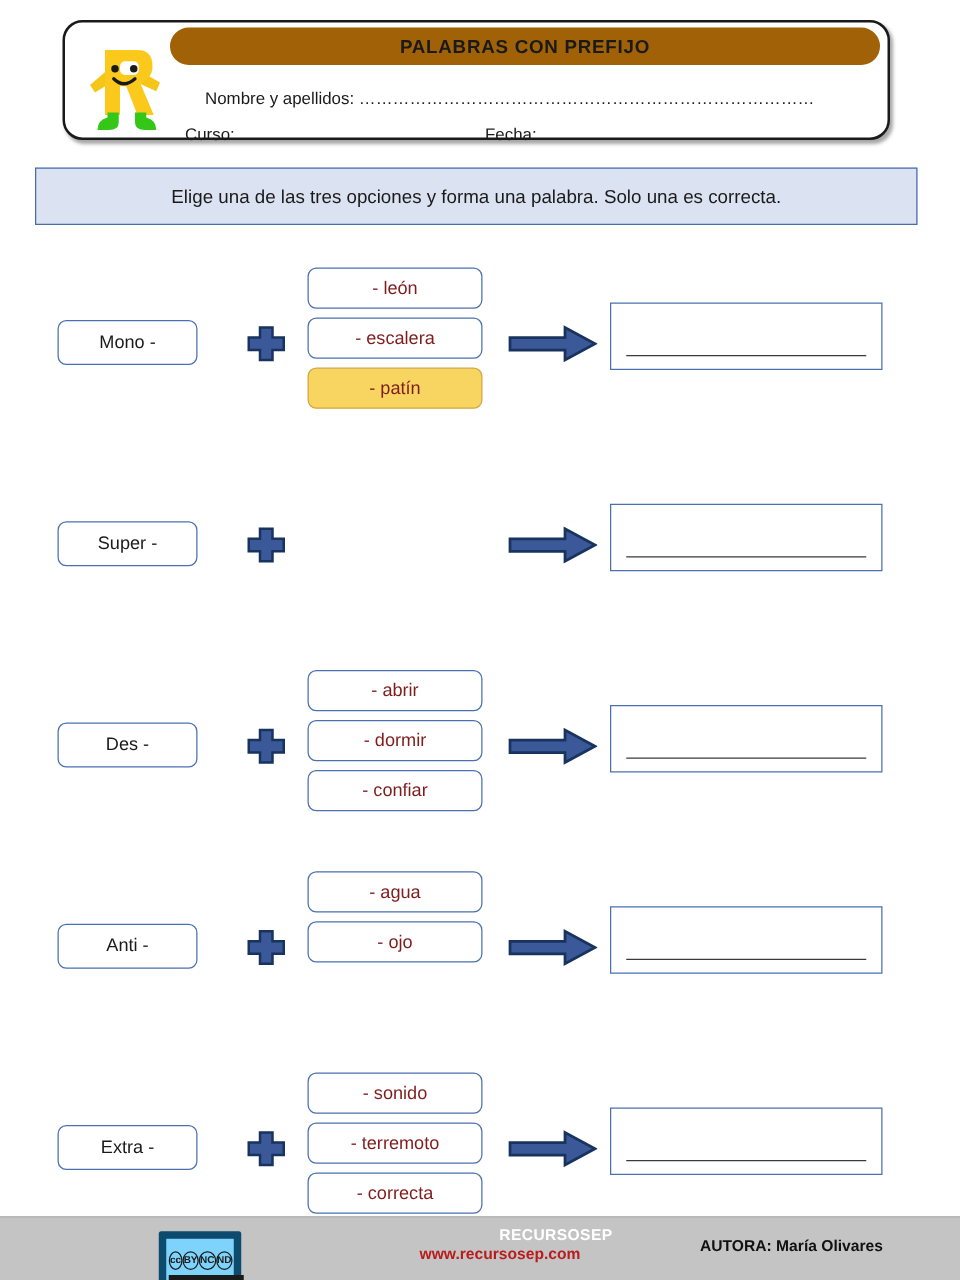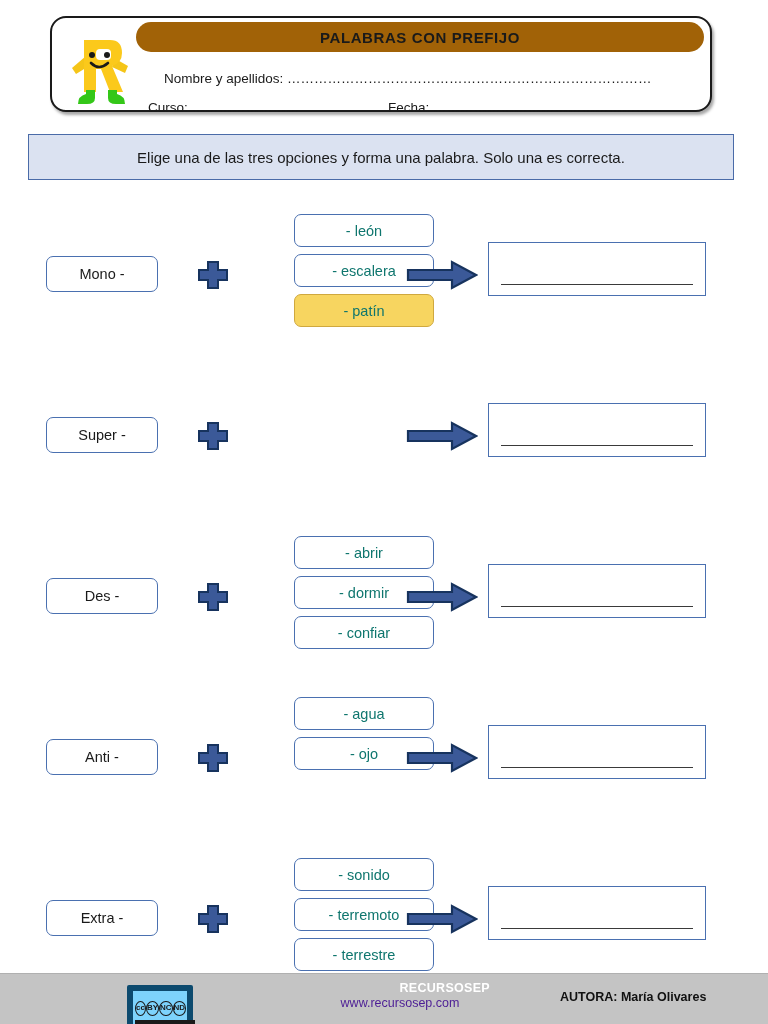--- a/index.html
+++ b/index.html
@@ -126,23 +126,22 @@
     width: 140px;
     height: 33px;
     border: 1.4px solid #4a70b0;
     border-radius: 7px;
     background: #ffffff;
     box-sizing: border-box;
     display: flex;
     align-items: center;
     justify-content: center;
     font-size: 14.5px;
-    color: #0f766e;
+    color: #7f1d1d;
     margin-bottom: 7px;
-    margin-left: 48px;
   }
   .option-box.correct {
     background: #f7d560;
     border-color: #cfa83f;
   }
   .arrow-icon {
     position: absolute;
     left: 406px;
     top: 60px;
     width: 72px;
@@ -220,22 +219,22 @@
   .brand-name {
     font-size: 12.5px;
     font-weight: bold;
     color: #ffffff;
     letter-spacing: 0.3px;
     line-height: 15px;
     text-align: right;
   }
   .brand-url {
     font-size: 12.5px;
-    font-weight: normal;
-    color: #4c1d95;
+    font-weight: bold;
+    color: #b91c1c;
     line-height: 15px;
   }
   .author {
     position: absolute;
     left: 560px;
     top: 16px;
     font-size: 12.5px;
     font-weight: bold;
     color: #111111;
     white-space: nowrap;
@@ -342,21 +341,21 @@
       </div>
     </div>
     <div class="row">
       <div class="prefix-box">Extra -</div>
       <div class="plus-icon"><svg viewBox="0 0 32 30" width="32" height="30">
           <path d="M11 2 H21 V10 H30 V20 H21 V28 H11 V20 H2 V10 H11 Z" fill="#3b5998" stroke="#17335e" stroke-width="2"></path>
         </svg></div>
       <div class="options">
         <div class="option-box">- sonido</div>
         <div class="option-box">- terremoto</div>
-        <div class="option-box">- terrestre</div>
+        <div class="option-box">- correcta</div>
       </div>
       <div class="arrow-icon"><svg viewBox="0 0 72 30" width="72" height="30">
           <path d="M2 10 H46 V2 L70 15 L46 28 V20 H2 Z" fill="#3b5998" stroke="#17335e" stroke-width="2.2" stroke-linejoin="miter"></path>
         </svg></div>
       <div class="answer-box">
         <div class="answer-line"></div>
       </div>
     </div>
   </div>
 

